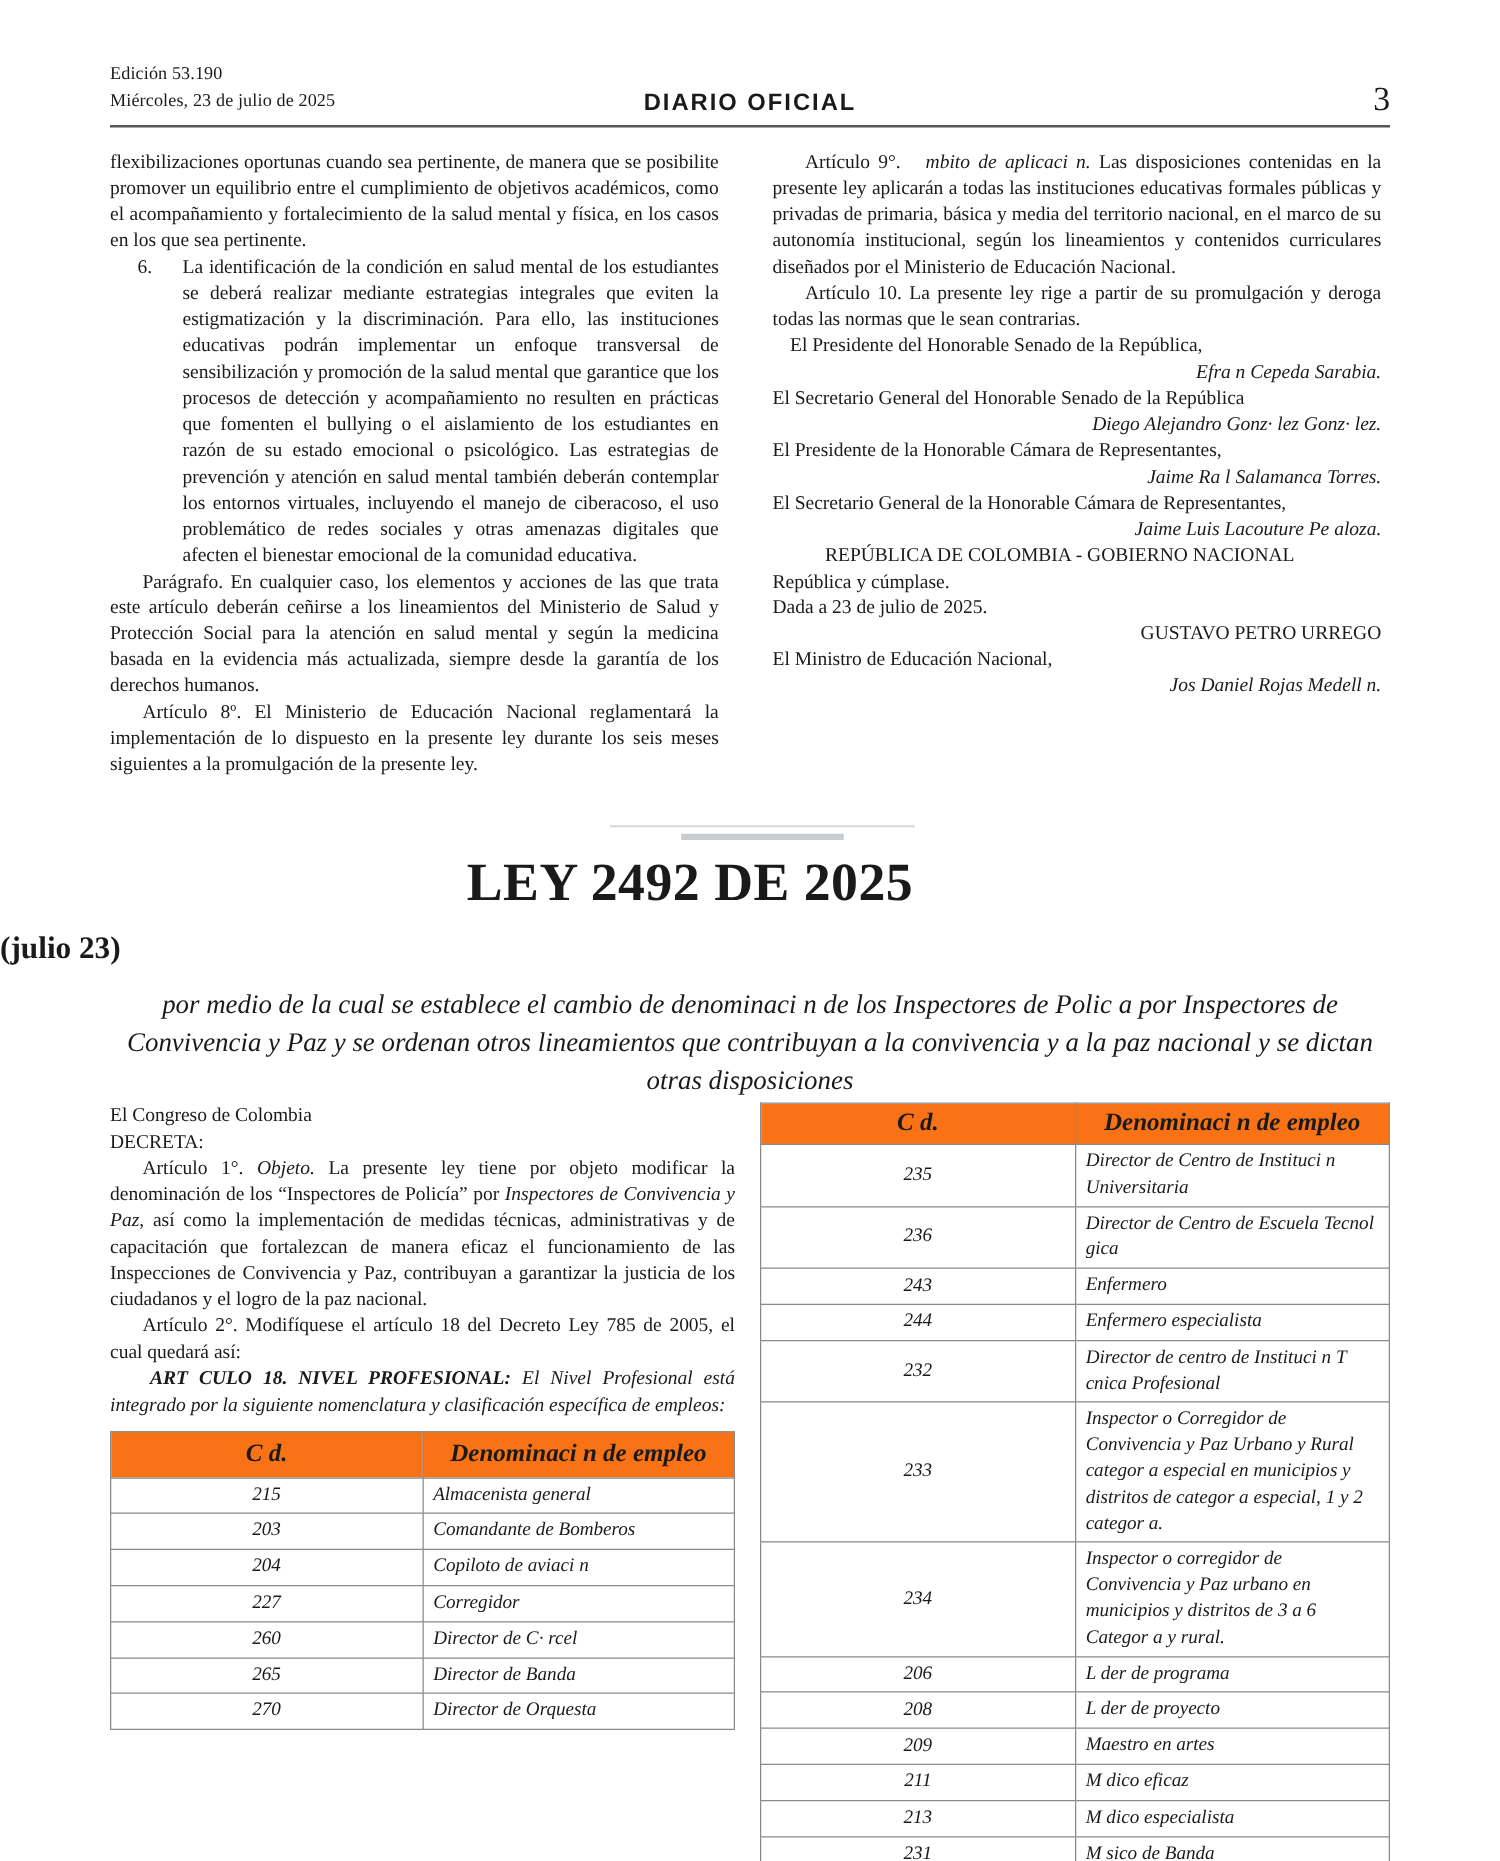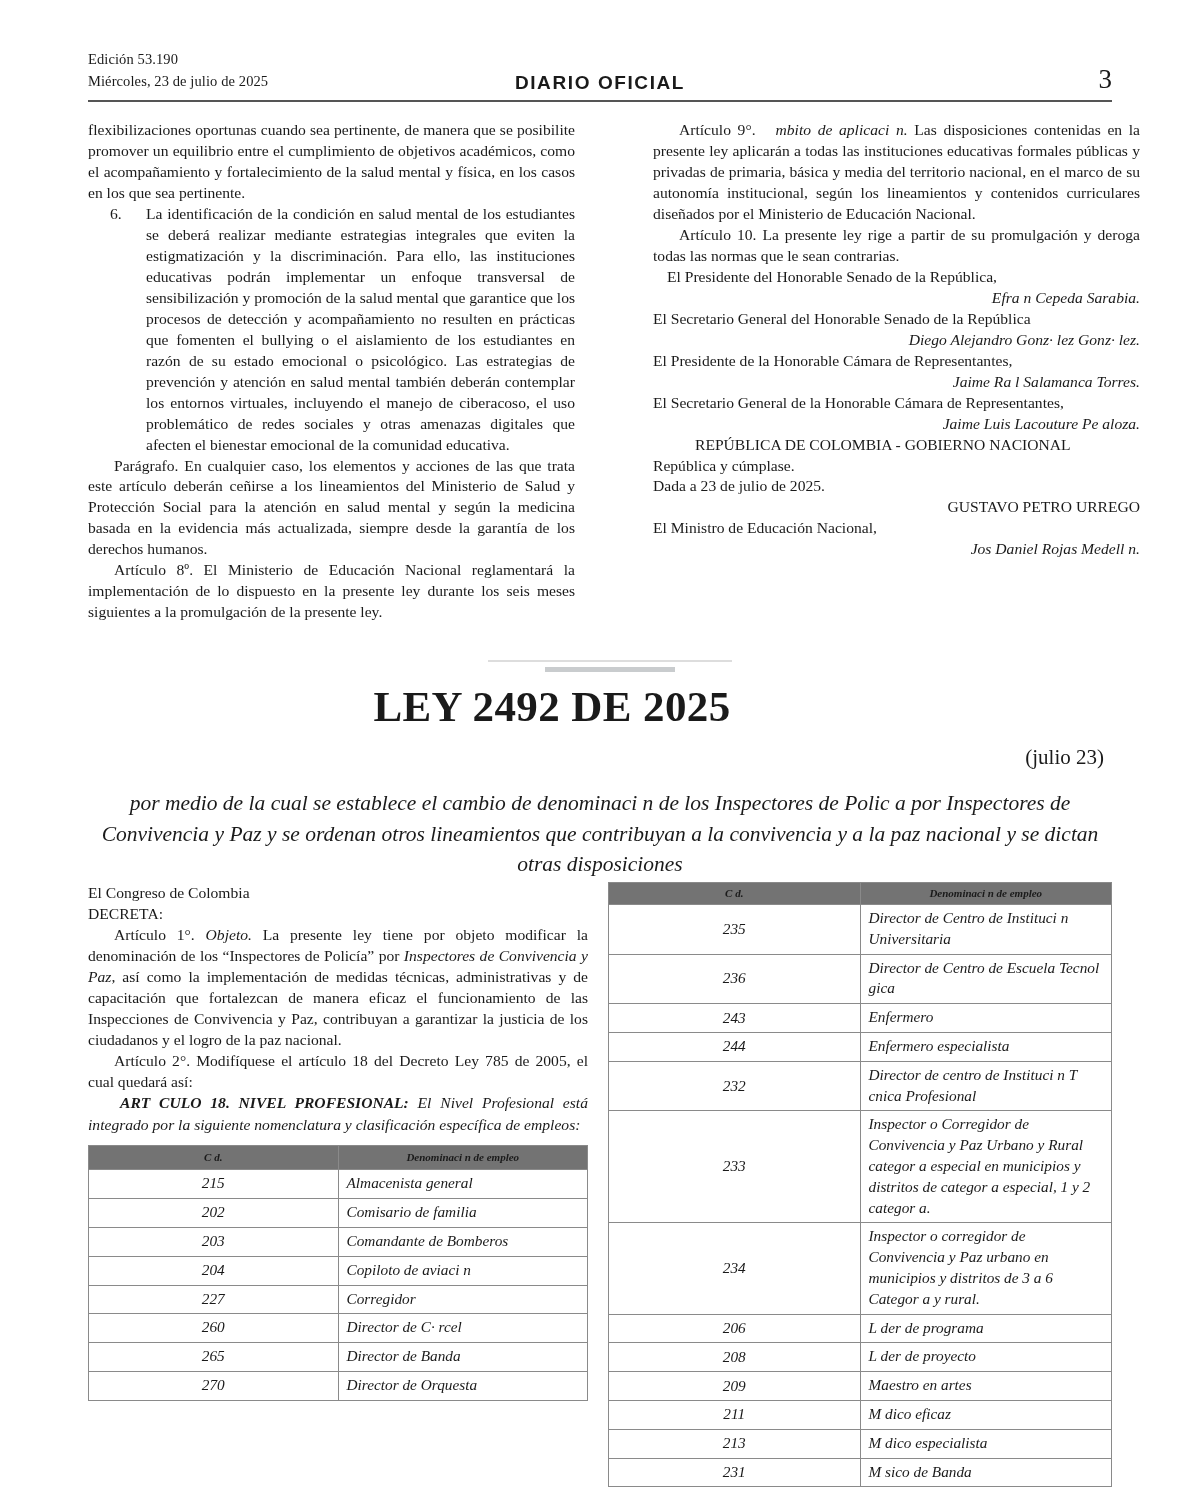--- a/index.html
+++ b/index.html
@@ -67,21 +67,21 @@
   }
 
   
   .col {
     position: absolute;
     width: 487px;
     font-size: 15.6px;
     line-height: 1.345;
   }
   .col-left  { left: 88px;  top: 120px; }
-  .col-right { left: 653px; top: 120px; }
+  .col-right { left: 618px; top: 120px; }
 
   p {
     margin: 0;
     text-align: justify;
     text-indent: 26px;
     hyphens: manual;
   }
   p.noindent { text-indent: 0; }
   p.center   { text-align: left; text-indent: 0; }
   p.right    { text-align: right;  text-indent: 0; }
@@ -137,22 +137,23 @@
     top: 682px;
     text-align: center;
     font-weight: bold;
     font-size: 43px;
     letter-spacing: 0.4px;
   }
   .law-date {
     position: absolute;
     left: 0; right: 0;
     top: 745px;
-    text-align: right;
-    font-size: 21px;
+    text-align: left;
+    font-size: 25px;
+    font-weight: bold;
   }
   .law-subtitle {
     position: absolute;
     left: 88px;
     width: 1024px;
     top: 788px;
     text-align: center;
     font-style: italic;
     font-size: 21.5px;
     line-height: 1.42;
@@ -182,25 +183,25 @@
     font-size: 15.3px;
     table-layout: fixed;
   }
   table.nomen th,
   table.nomen td {
     border: 1px solid #8a8a8a;
     padding: 3px 8px 4px 8px;
     vertical-align: middle;
   }
   table.nomen th {
-    background: #737373;
+    background: #f97316;
     font-weight: bold;
     font-style: italic;
     text-align: center;
-    font-size: 11px;
+    font-size: 20px;
     padding-top: 4px;
     padding-bottom: 5px;
   }
   table.nomen td.code {
     text-align: center;
     width: 76px;
   }
   table.nomen td.name {
     text-align: left;
     line-height: 1.36;
@@ -284,24 +285,20 @@
           <th class="code">C d.</th>
           <th>Denominaci  n de empleo</th>
         </tr>
       </thead>
       <tbody>
         <tr>
             <td class="code">215</td>
             <td class="name">Almacenista general</td>
           </tr>
         <tr>
-            <td class="code">202</td>
-            <td class="name">Comisario de familia</td>
-          </tr>
-        <tr>
             <td class="code">203</td>
             <td class="name">Comandante de Bomberos</td>
           </tr>
         <tr>
             <td class="code">204</td>
             <td class="name">Copiloto de aviaci  n</td>
           </tr>
         <tr>
             <td class="code">227</td>
             <td class="name">Corregidor</td>

